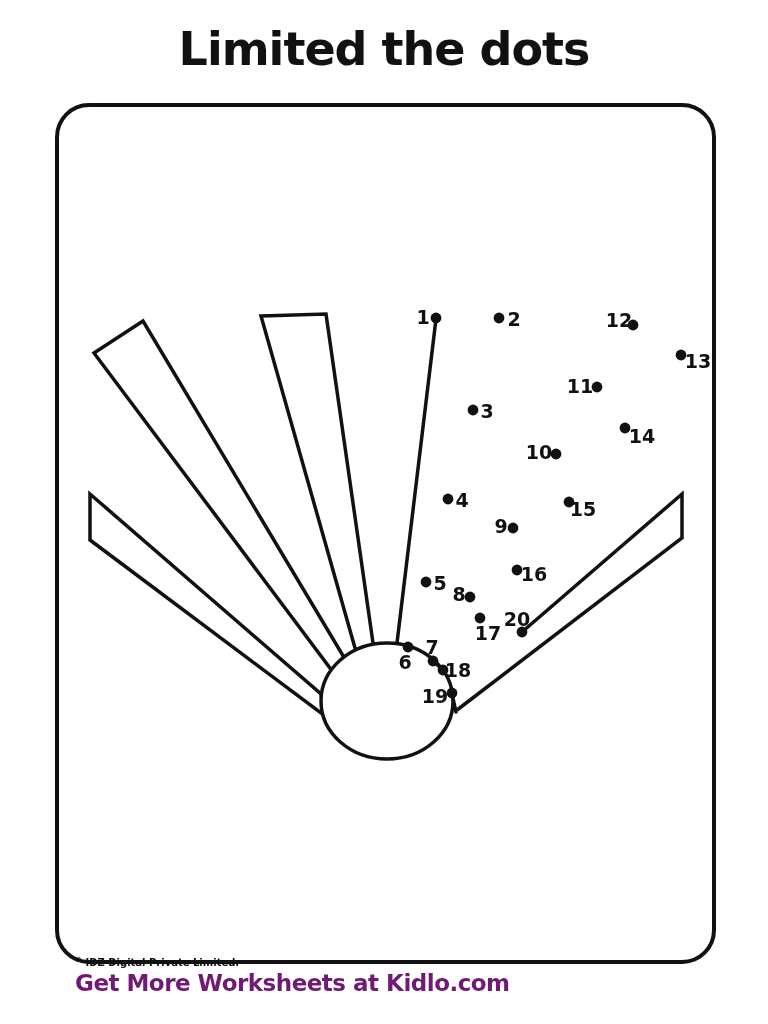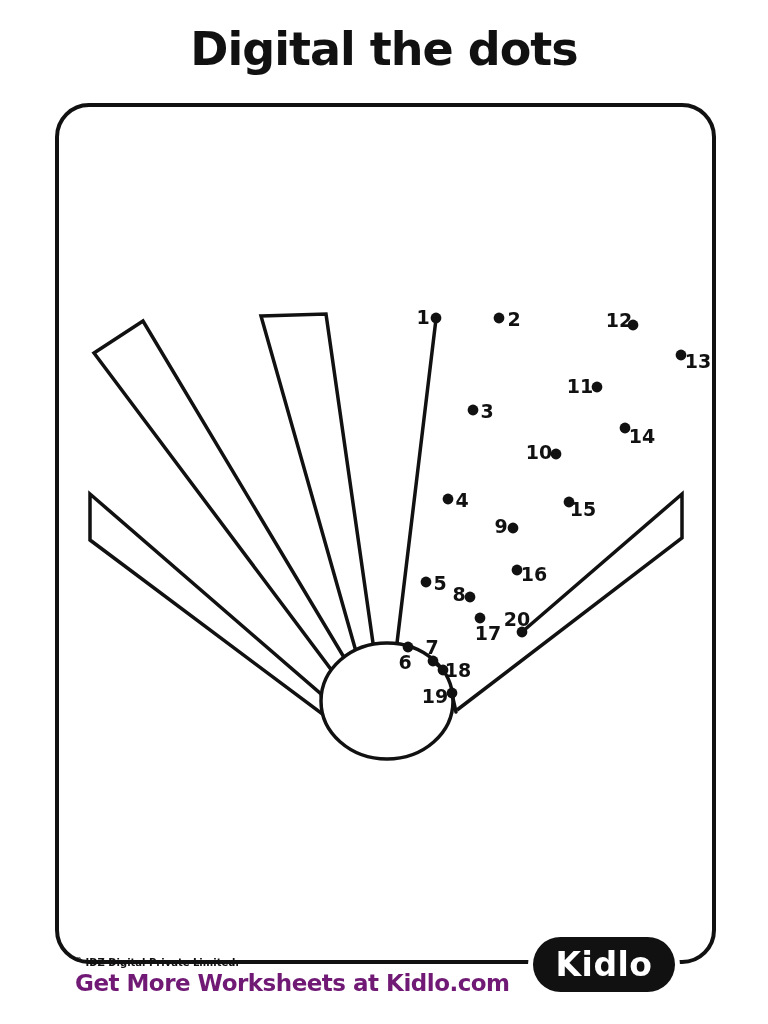--- a/index.html
+++ b/index.html
@@ -32,21 +32,21 @@
     background:#111111;border-radius:28px;box-shadow:0 0 0 5px #ffffff;
     display:flex;align-items:center;justify-content:center;z-index:4;
   }
   .logo span{color:#ffffff;font-size:33px;font-weight:bold;letter-spacing:0.5px;}
 </style>
 </head>
 <body>
 
 <div class="page">
 
-  <h1 class="title">Digital the dots</h1>
+  <h1 class="title">Limited the dots</h1>
 
   <div class="frame"></div>
 
   <svg class="drawing" id="drawing" viewBox="0 0 768 1024" xmlns="http://www.w3.org/2000/svg">
       <polygon points="90,494 90,540 325,716 321,694" fill="#ffffff" stroke="#111111" stroke-width="3.5"></polygon>
       <polygon points="94,353 143,321 348,664 336,676" fill="#ffffff" stroke="#111111" stroke-width="3.5"></polygon>
       <polygon points="261,316 326,314 374,650 357,655" fill="#ffffff" stroke="#111111" stroke-width="3.5"></polygon>
       <ellipse cx="387" cy="701" rx="66" ry="58" fill="#ffffff" stroke="#111111" stroke-width="3.5"></ellipse>
       <polyline points="522,632 682,494 682,538 457,710" fill="none" stroke="#111111" stroke-width="3.5"></polyline>
       <line x1="436" y1="319" x2="397" y2="643" stroke="#111111" stroke-width="3.5" stroke-linecap="round"></line>
@@ -91,17 +91,14 @@
       <circle cx="452" cy="693" r="5.4" fill="#111111"></circle>
       <text x="435" y="703" text-anchor="middle" font-size="19" font-weight="600" fill="#111111">19</text>
       <circle cx="522" cy="632" r="5.4" fill="#111111"></circle>
       <text x="517" y="626" text-anchor="middle" font-size="19" font-weight="600" fill="#111111">20</text>
     </svg>
 
   <div class="promo">Get More Worksheets at Kidlo.com</div>
 
   <div class="copyright"><sup>©</sup>&nbsp;<span>IDZ Digital Private Limited.</span></div>
 
-  <div class="logo">
-    <span>Kidlo</span>
-  </div>
 
 </div>
 
 </body></html>

